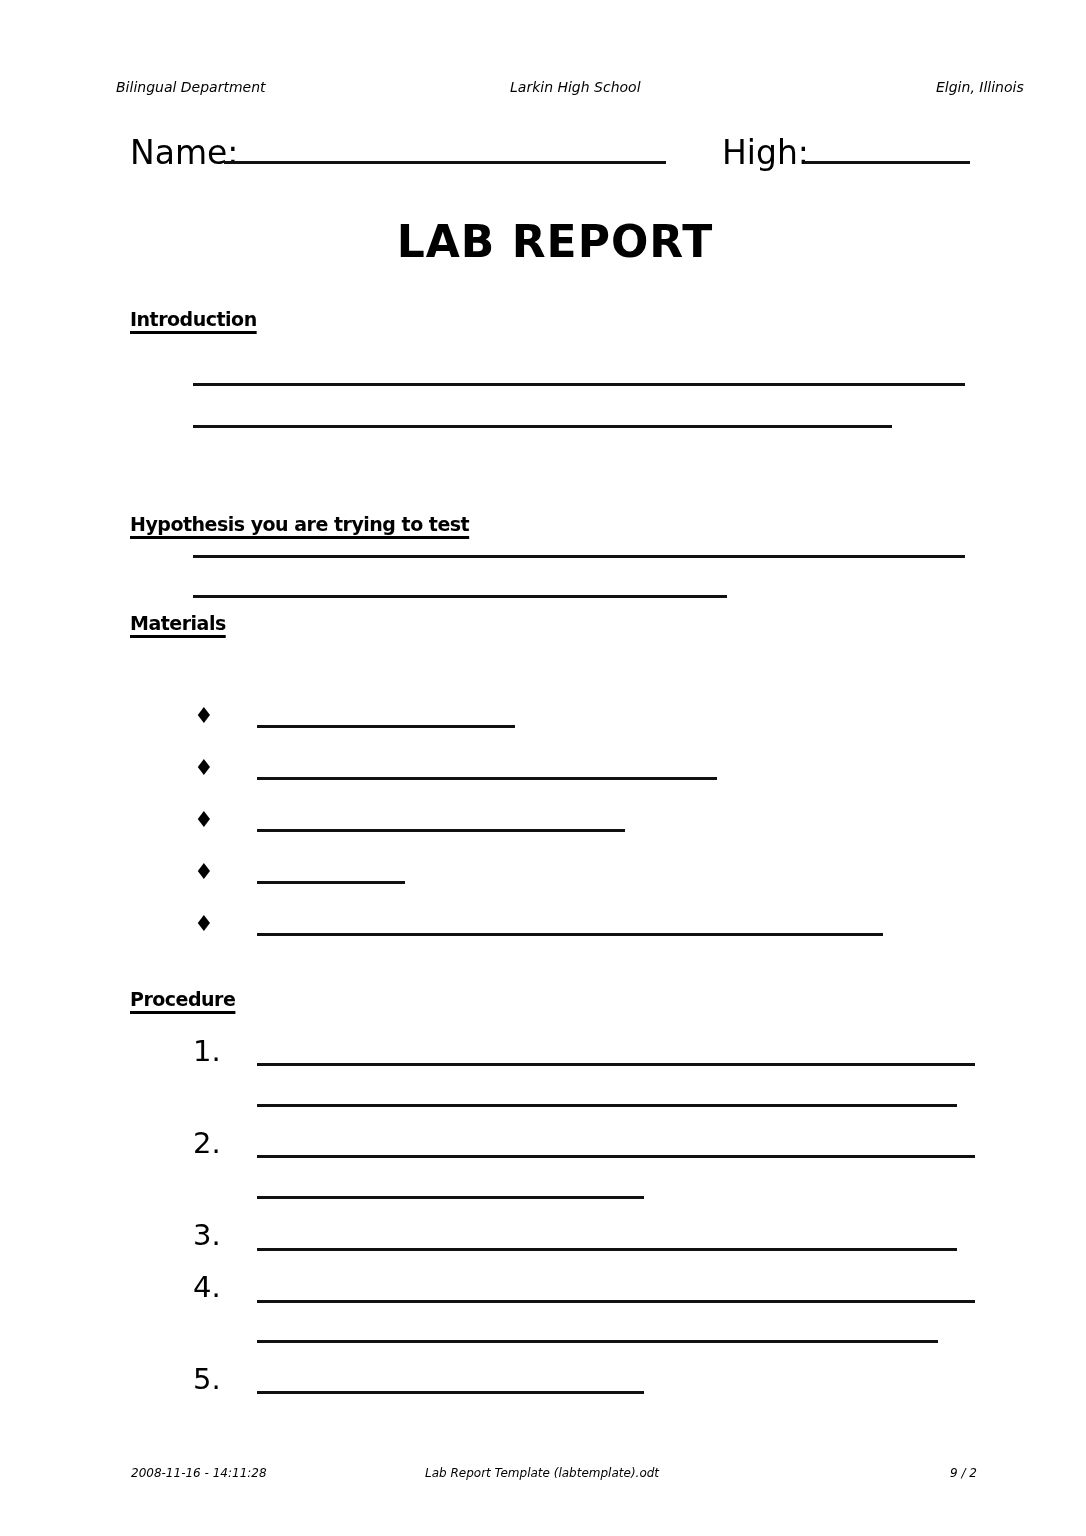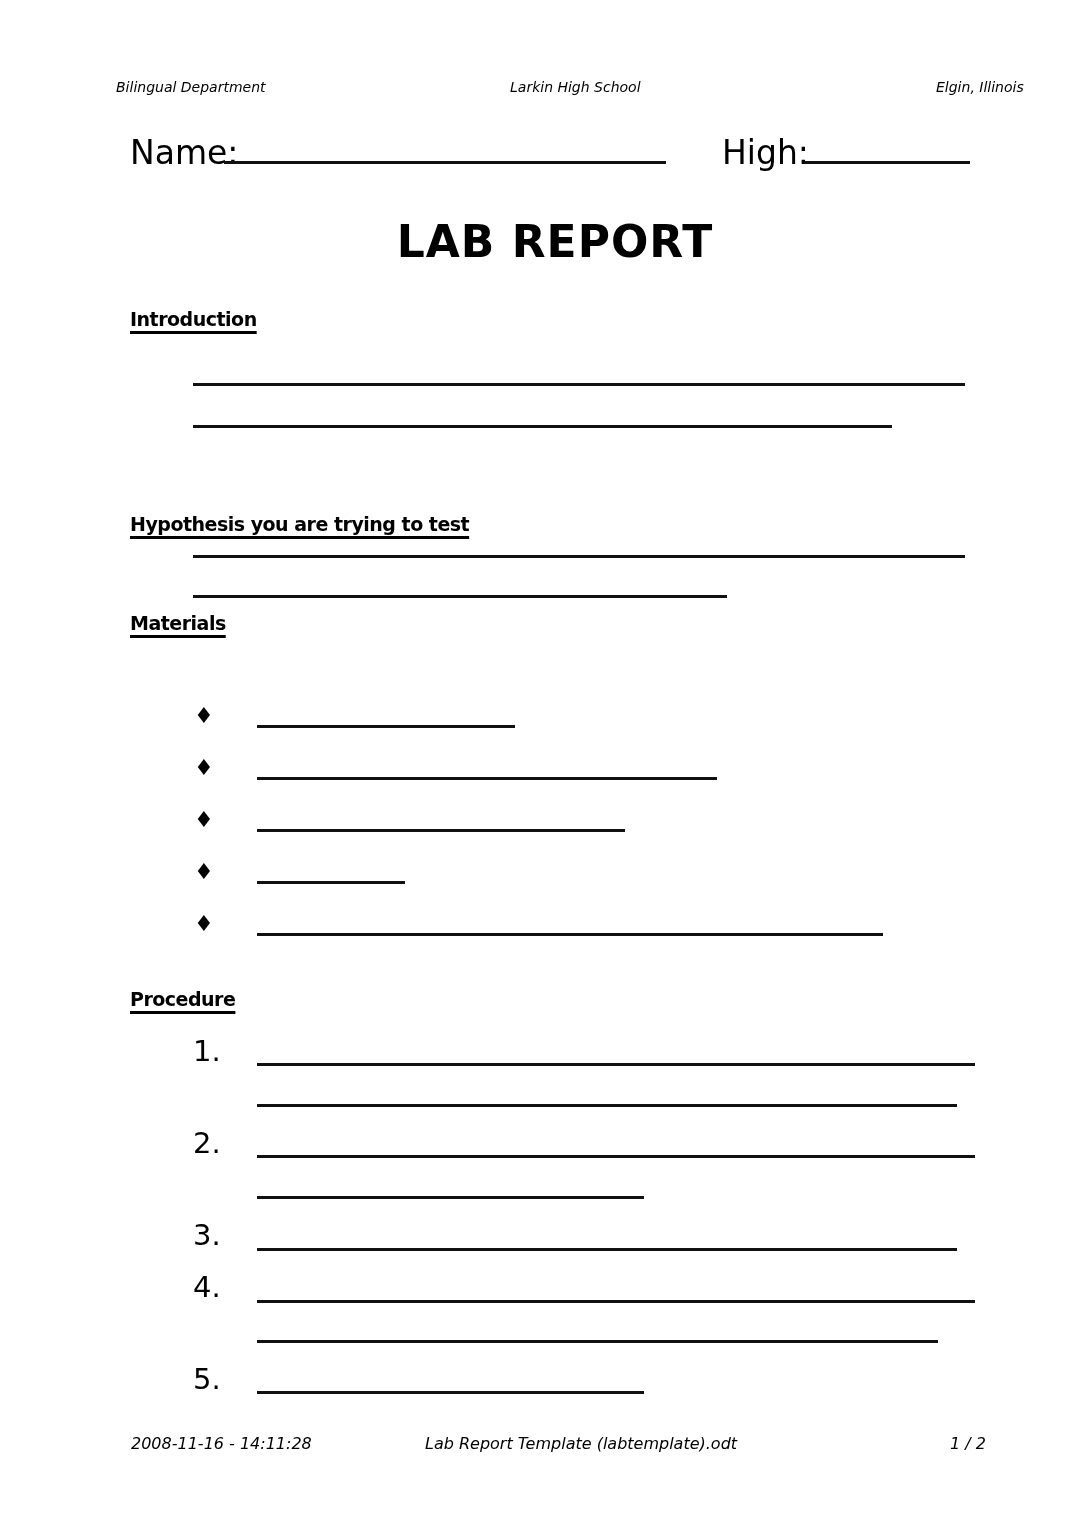--- a/index.html
+++ b/index.html
@@ -1,20 +1,20 @@
 <!DOCTYPE html>
 <html><head>
   <meta charset="utf-8">
   <style>
     html, body { margin: 0; padding: 0; background: #ffffff; }
     body { width: 1086px; height: 1536px; position: relative; overflow: hidden;
            font-family: "DejaVu Sans", sans-serif; color: #000; }
     .abs { position: absolute; }
     .hdr { font-style: italic; font-size: 14px; top: 79px; white-space: nowrap; }
-    .ftr { font-style: italic; font-size: 16px; top: 1434px; white-space: nowrap; }
+    .ftr { font-style: italic; font-size: 12px; top: 1466px; white-space: nowrap; }
     .label-big { font-size: 33px; white-space: nowrap; }
     .line { position: absolute; height: 3px; background: #111; }
     .title { font-size: 44px; font-weight: bold; left: 0; width: 1110px; text-align: center; top: 216px; letter-spacing: 1px; }
     .section { font-size: 19px; font-weight: bold; text-decoration: underline; text-decoration-thickness: 3px; text-underline-offset: 5px; left: 130px; white-space: nowrap; letter-spacing: -0.5px; }
     .bullet { font-size: 22px; left: 194px; }
     .num { font-size: 29px; left: 193px; }
     .field { cursor: text; }
   </style>
 </head>
 <body>
@@ -70,13 +70,13 @@
 
 <div class="abs num" style="top:1270px;">4.</div>
 <div class="line field" style="left:257px; top:1300px; width:718px;"></div>
 <div class="line field" style="left:257px; top:1340px; width:681px;"></div>
 
 <div class="abs num" style="top:1362px;">5.</div>
 <div class="line field" style="left:257px; top:1391px; width:387px;"></div>
 
 <div class="abs ftr" style="left:131px;">2008-11-16 - 14:11:28</div>
 <div class="abs ftr" style="left:425px;">Lab Report Template (labtemplate).odt</div>
-<div class="abs ftr" style="left:950px;">1 / 2</div>
+<div class="abs ftr" style="left:950px;">9 / 2</div>
 
 </body></html>

